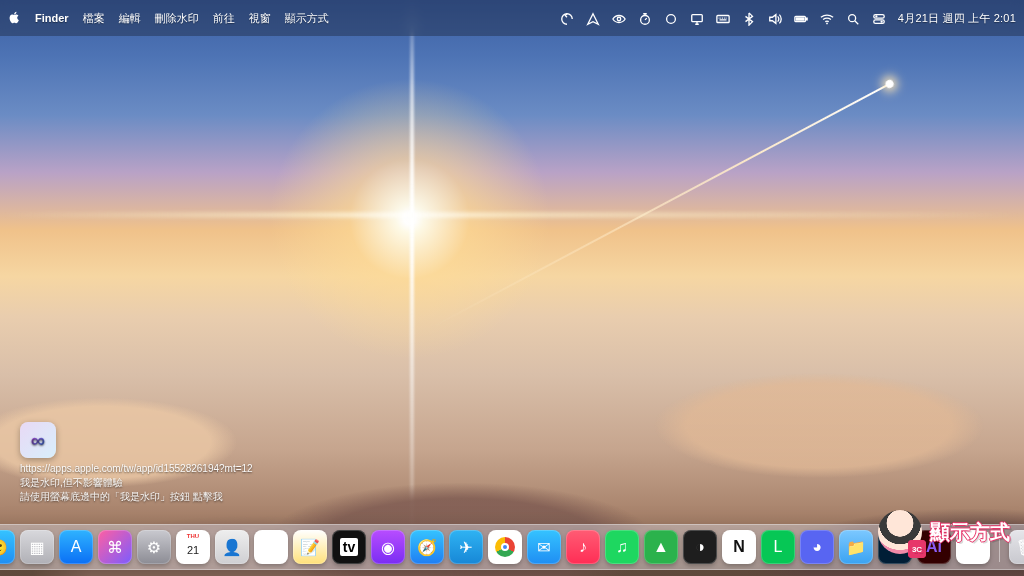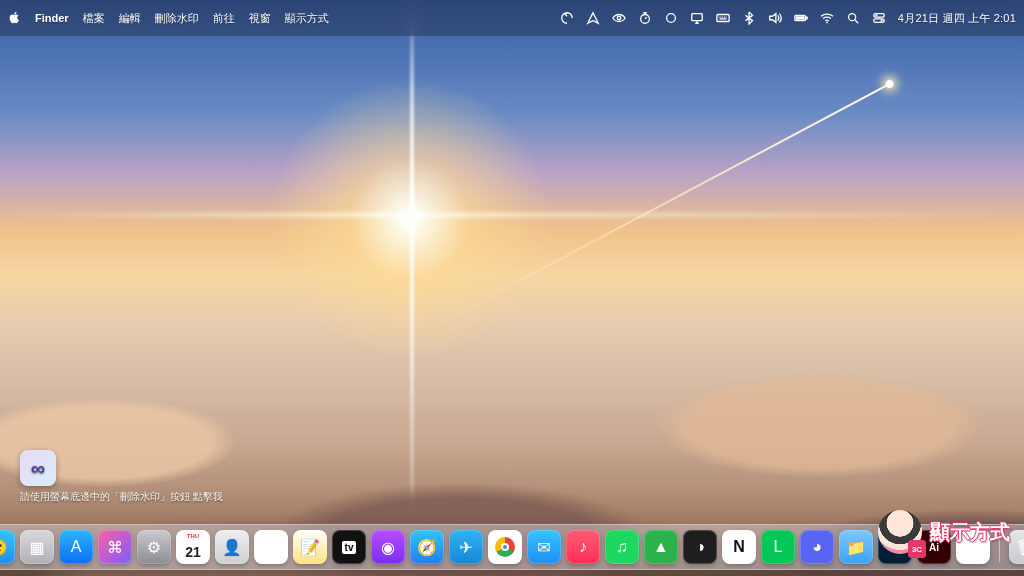--- a/index.html
+++ b/index.html
@@ -44,21 +44,21 @@
   
   .menubar {
     position:absolute; top:0; left:0; right:0; height:36px;
     background: rgba(20,25,40,0.35);
     backdrop-filter: blur(6px);
     display:flex; align-items:center; color:#fff; font-size:11px;
     padding:8px 8px; gap:14px;
     text-shadow:0 1px 1px rgba(0,0,0,0.4);
   }
   .menubar .left { display:flex; align-items:center; gap:14px; }
-  .menubar .right { margin-left:auto; display:flex; align-items:center; gap:12px; }
+  .menubar .right { margin-left:auto; display:flex; align-items:flex-end; gap:12px; }
   .menubar .right .ico { width:14px; height:14px; display:inline-flex; align-items:center; justify-content:center; }
   .menubar svg { width:14px; height:14px; fill:none; stroke:#fff; stroke-width:1.5; }
   .apple svg { fill:#fff; stroke:none; width:13px; height:13px; }
   .appname { font-weight:600; }
   .datetime { font-variant-numeric: tabular-nums; letter-spacing:0.2px; }
 
   
   .dock-wrap { position:absolute; left:0; right:0; bottom:6px; display:flex; justify-content:center; }
   .dock {
     display:flex; align-items:flex-end; gap:5px;
@@ -71,21 +71,21 @@
   }
   .dock .sep { width:1px; height:30px; background:rgba(255,255,255,0.45); margin:0 4px; align-self:center; }
   .dock-item {
     width:34px; height:34px; border-radius:8px;
     display:flex; align-items:center; justify-content:center;
     font-size:16px; color:#fff;
     box-shadow: inset 0 0 0 1px rgba(255,255,255,0.2), 0 2px 4px rgba(0,0,0,0.25);
     position:relative;
   }
   .dock-item .badge {
-    position:absolute; top:14px; width:100%; text-align:center; font-size:14px; font-weight:700;
+    position:absolute; top:14px; width:100%; text-align:center; font-size:11px; font-weight:400;
   }
 
   
   .watermark {
     position:absolute; left:20px; bottom:72px; color:rgba(255,255,255,0.95);
     font-size:10px; line-height:14px; text-shadow:0 1px 2px rgba(0,0,0,0.6);
   }
   .wm-icon {
     width:36px; height:36px; border-radius:8px; margin-bottom:4px;
     background:linear-gradient(135deg,#e8d9f5,#d8effb);
@@ -210,39 +210,41 @@
         </svg>
       </span>
     <span class="datetime">4月21日 週四 上午 2:01</span>
   </div>
 </div>
 
 <div class="watermark">
   <div class="wm-icon">
       <span>∞</span>
     </div>
-  <div>請使用螢幕底邊中的「刪除水印」按鈕 點擊我</div>
+  <div>https://apps.apple.com/tw/app/id1552826194?mt=12</div>
+  <div>我是水印,但不影響體驗</div>
+  <div>請使用螢幕底邊中的「我是水印」按鈕 點擊我</div>
 </div>
 
 <div class="dock-wrap">
   <div class="dock" id="dock">
       <div class="dock-item" style="background: linear-gradient(rgb(53, 195, 255), rgb(31, 142, 243));">🙂</div>
       <div class="dock-item" style="background: linear-gradient(rgb(216, 216, 220), rgb(176, 176, 182));">▦</div>
       <div class="dock-item" style="background: linear-gradient(rgb(47, 179, 255), rgb(10, 111, 245));">A</div>
       <div class="dock-item" style="background: linear-gradient(135deg, rgb(255, 95, 162), rgb(123, 92, 255));">⌘</div>
       <div class="dock-item" style="background: linear-gradient(rgb(201, 201, 207), rgb(140, 140, 148));">⚙</div>
       <div class="dock-item" style="background: rgb(255, 255, 255); color: rgb(34, 34, 34);">
         <div style="position:absolute;top:3px;left:0;right:0;text-align:center;font-size:6px;color:#e33;font-weight:700">THU</div>
         <div class="badge" style="color:#222">21</div>
       </div>
       <div class="dock-item" style="background: linear-gradient(rgb(238, 238, 238), rgb(207, 207, 210));">👤</div>
       <div class="dock-item" style="background: rgb(255, 255, 255);">☰</div>
       <div class="dock-item" style="background: linear-gradient(rgb(255, 255, 255), rgb(255, 225, 122));">📝</div>
       <div class="dock-item" style="background: rgb(17, 17, 17);">
-        <span style="font-size:10px;font-weight:700;background:#fff;color:#000;padding:1px 3px;border-radius:2px">tv</span>
+        <span style="font-size:14px;font-weight:700;background:#fff;color:#000;padding:1px 3px;border-radius:2px">tv</span>
       </div>
       <div class="dock-item" style="background: linear-gradient(rgb(184, 77, 255), rgb(122, 45, 243));">◉</div>
       <div class="dock-item" style="background: linear-gradient(rgb(53, 195, 255), rgb(31, 126, 243));">🧭</div>
       <div class="dock-item" style="background: linear-gradient(rgb(47, 179, 243), rgb(23, 135, 214));">✈</div>
       <div class="dock-item" style="background: rgb(255, 255, 255);">
         <span style="width:20px;height:20px;border-radius:50%;background:conic-gradient(#ea4335 0 120deg,#34a853 120deg 240deg,#fbbc05 240deg 360deg);display:flex;align-items:center;justify-content:center">
           <span style="width:8px;height:8px;border-radius:50%;background:#4285f4;border:2px solid #fff"></span>
         </span>
       </div>
       <div class="dock-item" style="background: linear-gradient(rgb(53, 195, 255), rgb(31, 142, 243));">✉</div>
@@ -253,21 +255,21 @@
       <div class="dock-item" style="background: rgb(255, 255, 255);">
         <span style="font-size:16px;font-weight:900;color:#111">N</span>
       </div>
       <div class="dock-item" style="background: rgb(6, 199, 85);">L</div>
       <div class="dock-item" style="background: rgb(88, 101, 242);">◕</div>
       <div class="dock-item" style="background: linear-gradient(rgb(124, 200, 255), rgb(58, 163, 242));">📁</div>
       <div class="dock-item" style="background: rgb(0, 30, 54);">
         <span style="font-size:12px;font-weight:700;color:#31c5f4">Ps</span>
       </div>
       <div class="dock-item" style="background: rgb(51, 0, 0);">
-        <span style="font-size:10px;font-weight:700;color:#ffffff">Ai</span>
+        <span style="font-size:16px;font-weight:700;color:#8b5cf6">Ai</span>
       </div>
       <div class="dock-item" style="background: rgb(255, 255, 255);">🖼</div>
       <div class="sep"></div>
       <div class="dock-item" style="background: linear-gradient(rgb(230, 230, 234), rgb(200, 200, 206));">🗑</div>
     </div>
 </div>
 
 <div class="site-badge">
   <div class="avatar">
     <div class="tag">3C</div>

